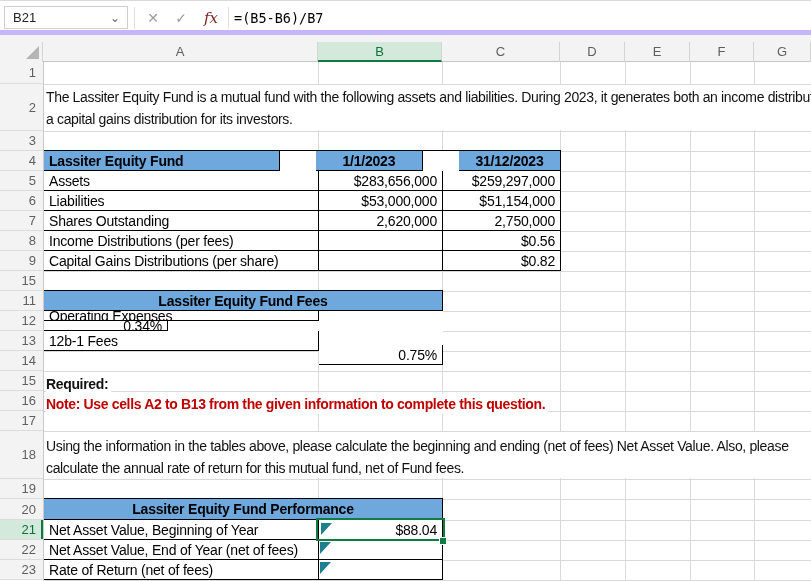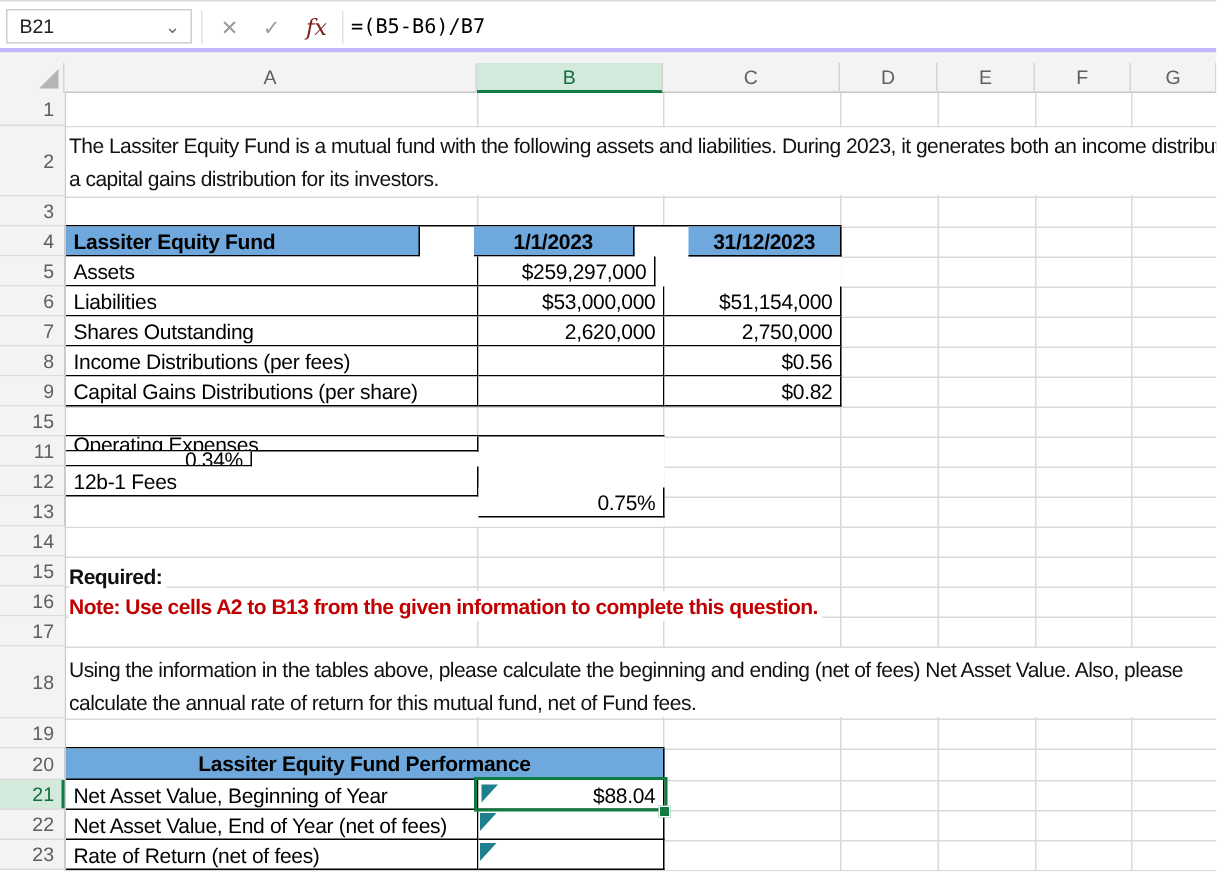--- a/index.html
+++ b/index.html
@@ -1,20 +1,20 @@
 <!DOCTYPE html>
 <html><head>
 <meta charset="utf-8">
 <style>
   html,body{margin:0;padding:0;background:#fff;}
   .app{position:relative;width:811px;height:581px;background:#fff;overflow:hidden;
        font-family:"Liberation Sans","DejaVu Sans",sans-serif;}
   
   .chrome{position:absolute;left:0;top:0;width:811px;height:35px;background:#fff;
-          border-top:1px solid #d9d9d9;border-bottom:3px solid #c4b5fd;box-sizing:border-box;}
+          border-top:1px solid #d9d9d9;border-bottom:5px solid #c4b5fd;box-sizing:border-box;}
   .namebox{position:absolute;left:4px;top:5px;width:124px;height:23px;border:1px solid #cfcfcf;
            background:#fff;display:flex;align-items:center;box-sizing:border-box;}
   .nbval{padding-left:8px;font-size:13px;color:#222;flex:1;}
   .chev{color:#666;font-size:12px;padding-right:7px;line-height:10px;}
   .vsep{position:absolute;top:6px;height:22px;width:1px;background:#e1e1e1;}
   .fbicon{position:absolute;top:0;height:34px;width:26px;display:flex;align-items:center;
           justify-content:center;color:#9b9b9b;font-size:14px;}
   .fbicon.fx{font-style:italic;font-family:"DejaVu Serif",serif;color:#7f1d1d;font-size:15px;}
   .formula{position:absolute;left:234px;top:0;height:34px;display:flex;align-items:center;
            font-family:"DejaVu Sans Mono",monospace;font-size:13.5px;color:#000;}
@@ -145,20 +145,21 @@
       <div class="ptext" style="left: 46px; top: 436px;">Using the information in the tables above, please calculate the beginning and ending (net of fees) Net Asset Value. Also, please</div>
       <div class="ptext" style="left: 46px; top: 458px;">calculate the annual rate of return for this mutual fund, net of Fund fees.</div>
       <div class="tbl" style="left: 43px; top: 150px; width: 518px; height: 121px;">
         <div class="trow" style="height: 20px; gap: 36px;">
           <div class="tc hd left" style="width: 275px; background: rgb(111, 168, 220);">Lassiter Equity Fund</div>
           <div class="tc hd center" style="width: 124px; background: rgb(111, 168, 220);">1/1/2023</div>
           <div class="tc hd center" style="width: 118px; background: rgb(111, 168, 220);">31/12/2023</div>
         </div>
         <div class="trow" style="height: 20px;">
           <div class="tc left" style="width: 275px;">Assets</div>
+          <div class="tc right" style="width: 124px;">$283,656,000</div>
           <div class="tc right" style="width: 118px;">$259,297,000</div>
         </div>
         <div class="trow" style="height: 20px;">
           <div class="tc left" style="width: 275px;">Liabilities</div>
           <div class="tc right" style="width: 124px;">$53,000,000</div>
           <div class="tc right" style="width: 118px;">$51,154,000</div>
         </div>
         <div class="trow" style="height: 20px;">
           <div class="tc left" style="width: 275px;">Shares Outstanding</div>
           <div class="tc right" style="width: 124px;">2,620,000</div>
@@ -169,20 +170,23 @@
           <div class="tc right" style="width: 124px;"></div>
           <div class="tc right" style="width: 118px;">$0.56</div>
         </div>
         <div class="trow" style="height: 20px;">
           <div class="tc left" style="width: 275px;">Capital Gains Distributions (per share)</div>
           <div class="tc right" style="width: 124px;"></div>
           <div class="tc right" style="width: 118px;">$0.82</div>
         </div>
       </div>
       <div class="tbl" style="left: 43px; top: 290px; width: 400px; height: 61px;">
+        <div class="trow" style="height: 20px;">
+          <div class="tc hd center" style="width: 399px; background: rgb(111, 168, 220);">Lassiter Equity Fund Fees</div>
+        </div>
         <div class="trow" style="height: 20px; flex-direction: column;">
           <div class="tc left" style="width: 275px;">Operating Expenses</div>
           <div class="tc right" style="width: 124px;">0.34%</div>
         </div>
         <div class="trow" style="height: 20px;">
           <div class="tc left" style="width: 275px;">12b-1 Fees</div>
           <div class="tc right" style="width: 124px; margin-top: 14px;">0.75%</div>
         </div>
       </div>
       <div class="tbl" style="left: 43px; top: 498px; width: 400px; height: 82px;">

